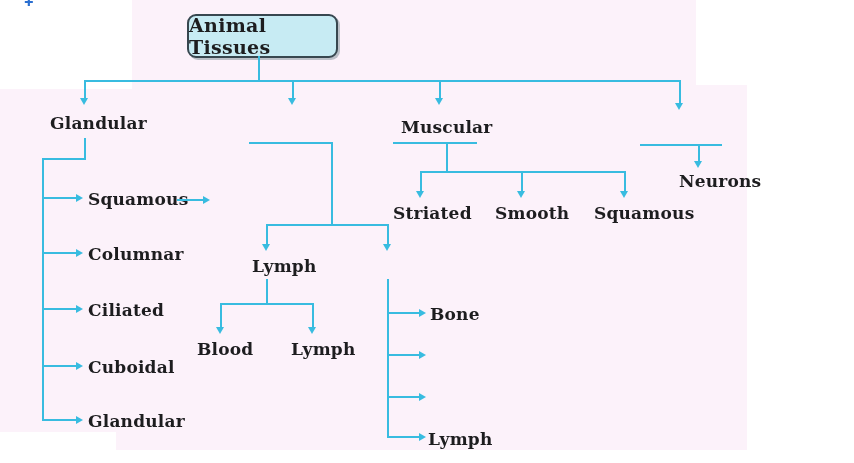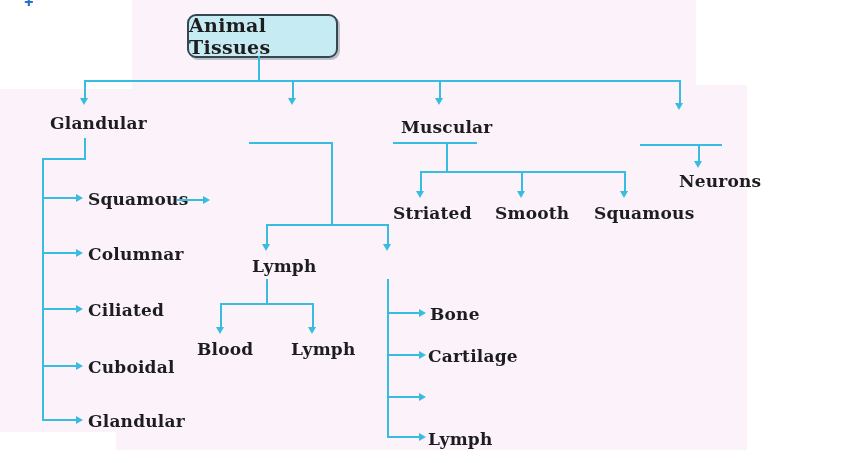--- a/index.html
+++ b/index.html
@@ -140,21 +140,20 @@
   <div class="lbl" style="left:291px;top:339px">Lymph</div>
 
   <div class="vl" style="left:387px;top:279px;height:159px"></div>
 
   <div class="hl" style="left:389px;top:312px;width:32px"></div>
   <div class="ar" style="left:419px;top:309px"></div>
   <div class="lbl" style="left:430px;top:304px">Bone</div>
 
   <div class="hl" style="left:389px;top:354px;width:32px"></div>
   <div class="ar" style="left:419px;top:351px"></div>
-  <div class="lbl" style="left:428px;top:346px">Cartilage</div>
 
   <div class="hl" style="left:389px;top:396px;width:32px"></div>
   <div class="ar" style="left:419px;top:393px"></div>
 
   <div class="hl" style="left:389px;top:436px;width:32px"></div>
   <div class="ar" style="left:419px;top:433px"></div>
   <div class="lbl" style="left:428px;top:429px">Lymph</div>
 
   <div class="hl" style="left:393px;top:142px;width:84px"></div>
   <div class="vl" style="left:446px;top:142px;height:31px"></div>

